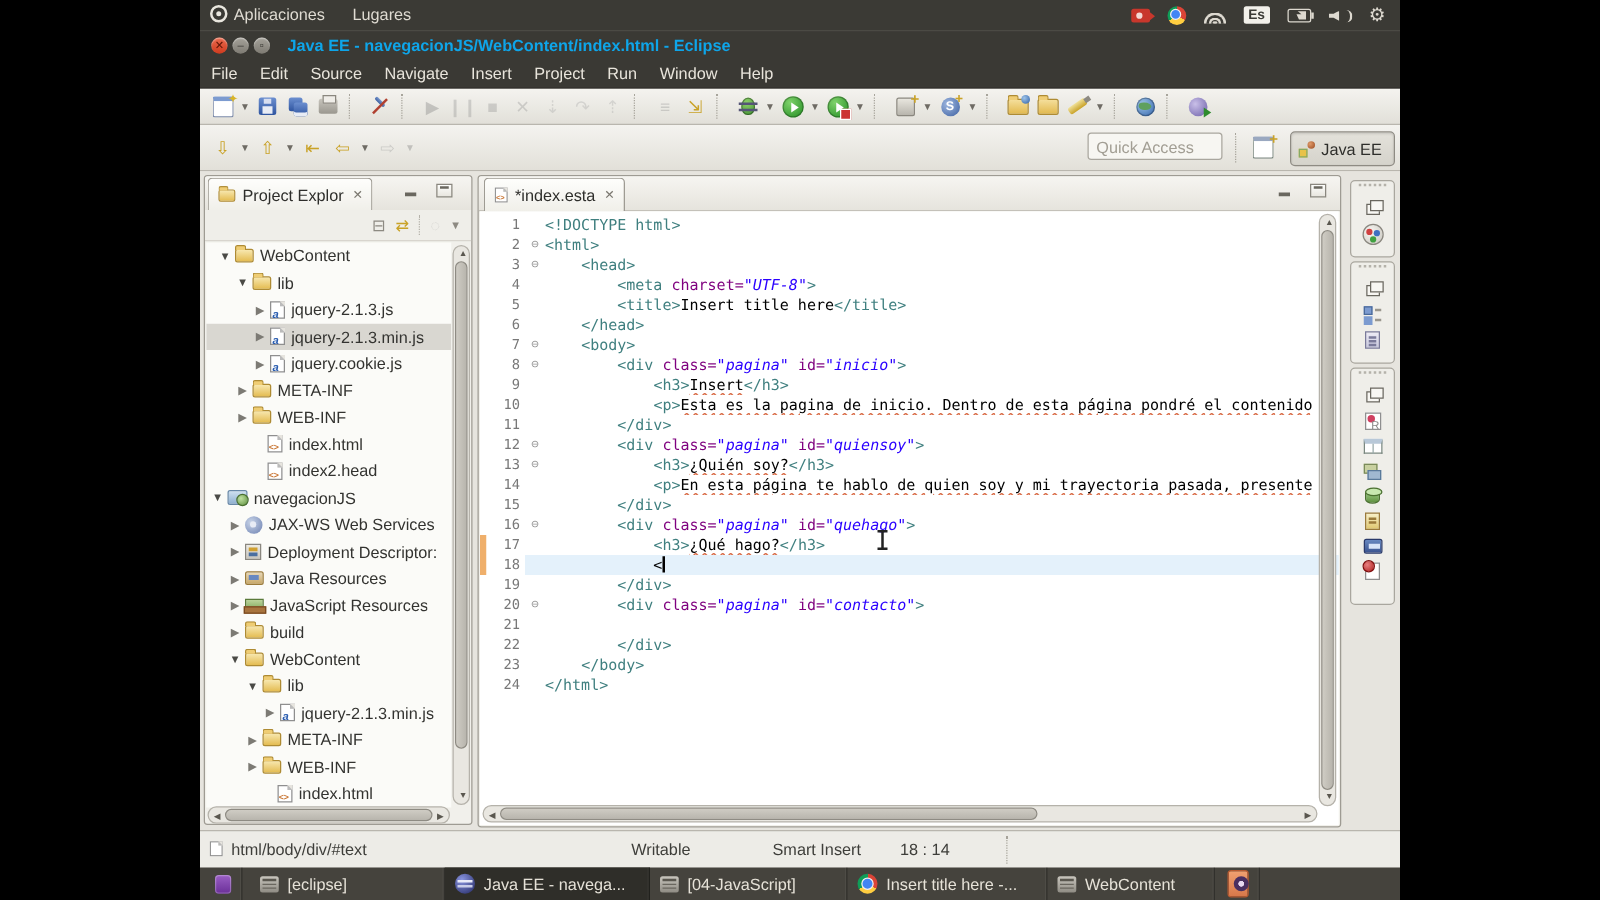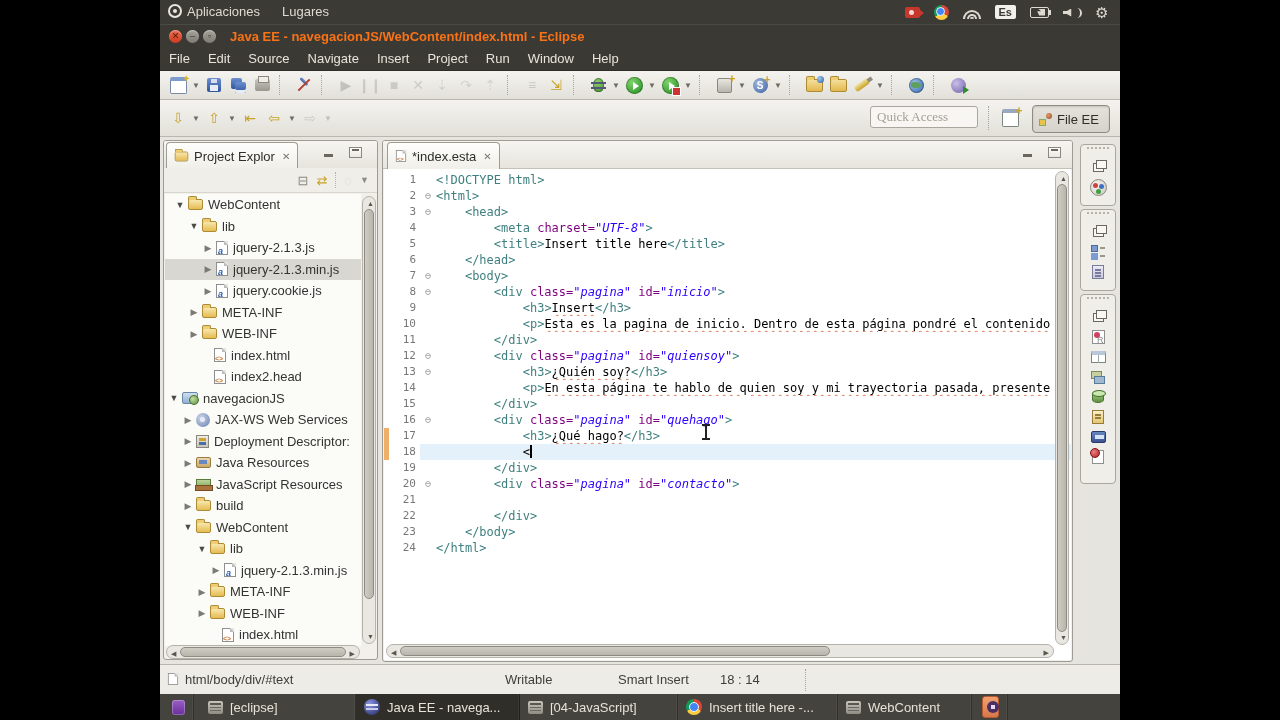--- a/index.html
+++ b/index.html
@@ -31,21 +31,21 @@
   .ti-batt:after{content:"";position:absolute;left:1px;top:1px;width:13px;height:7px;background:#DDD9D0;clip-path:polygon(0 0,100% 0,100% 100%,0 100%,55% 100%,40% 40%,70% 40%,45% 0);}
   .ti-vol{width:18px;height:13px;}
   .ti-vol:before{content:"";position:absolute;left:0;top:3px;width:11px;height:8px;background:#DDD9D0;clip-path:polygon(0 30%,35% 30%,75% 0,75% 100%,35% 70%,0 70%);}
   .ti-vol:after{content:"";position:absolute;left:9px;top:2px;width:8px;height:10px;border:solid #DDD9D0;border-width:0 2px 0 0;border-radius:0 50% 50% 0/0 50% 50% 0;}
   .ti-gear{width:15px;height:15px;color:#DDD9D0;font-size:15px;line-height:15px;}
 
   
   .titlebar{left:0;top:24px;width:960px;height:24px;background:#3A3934;border-top:1px solid #4b4a44;box-sizing:border-box;}
   .wbtn{position:absolute;top:5px;width:13px;height:13px;border-radius:50%;background:linear-gradient(#A5A29A,#7E7B73);box-shadow:inset 0 1px 1px rgba(255,255,255,.4);color:#3A3934;font-size:9px;line-height:13px;text-align:center;}
   .wbtn.close{background:linear-gradient(#EA6A4E,#CF3B1E);color:#5e1505;}
-  .wtitle{position:absolute;left:70px;top:4px;color:#f97316;font-size:13px;font-weight:bold;white-space:nowrap;text-align:right;}
+  .wtitle{position:absolute;left:70px;top:4px;color:#0ea5e9;font-size:13px;font-weight:bold;white-space:nowrap;text-align:right;}
   .menubar{left:0;top:48px;width:960px;height:23px;background:#3A3934;border-bottom:1px solid #2e2d29;box-sizing:border-box;color:#E8E4DB;font-size:13px;}
   .menubar .mitem{display:inline-block;padding:3px 9px;cursor:default;}
 
   
   .tbar{left:0;width:960px;background:linear-gradient(#F4F3EF,#E2E0D9);border-bottom:1px solid #B9B6AE;box-sizing:border-box;}
   .tb1{top:71px;height:29px;}
   .tb2{top:100px;height:37px;}
   .tbicons{position:absolute;left:6px;top:0;height:100%;display:flex;align-items:center;}
   .tbtn{width:24px;height:22px;display:flex;align-items:center;justify-content:center;border-radius:3px;position:relative;}
   .tdd{width:12px;height:22px;display:flex;align-items:center;justify-content:center;color:#6E6B64;font-size:8px;}
@@ -80,21 +80,21 @@
   .ic-ext{width:15px;height:15px;border-radius:50%;background:radial-gradient(circle at 35% 35%,#C9BFE8,#6C5FA8);position:relative;}
   .ic-ext:after{content:"";position:absolute;right:-3px;bottom:-1px;border-left:6px solid #2E8B2E;border-top:4px solid transparent;border-bottom:4px solid transparent;}
   .ic-newwin{width:15px;height:12px;background:#fff;border:1px solid #7a89a8;border-top:4px solid #7C9BD0;border-radius:2px;position:relative;}
   .ic-newwin:after{content:"✦";position:absolute;right:-5px;top:-8px;color:#D8B428;font-size:10px;}
   .ic-skip{width:14px;height:14px;position:relative;}
   .ic-skip:before{content:"";position:absolute;left:2px;top:2px;width:10px;height:3px;background:linear-gradient(#7C9BD0,#3C5FA0);transform:rotate(45deg);border-radius:2px;}
   .ic-skip:after{content:"";position:absolute;left:6px;top:-1px;width:2px;height:16px;background:#B04030;transform:rotate(45deg);}
   .ic-persp{width:15px;height:13px;background:#fff;border:1px solid #7a877f;border-top:4px solid #9AA8C0;border-radius:2px;position:relative;}
   .ic-persp:after{content:"+";position:absolute;right:-5px;top:-9px;color:#C9A227;font-size:12px;font-weight:bold;}
 
-  .qa-input{position:absolute;left:710px;top:6px;width:108px;height:22px;border:1px solid #A9A69E;border-radius:3px;background:#F7F6F2;font-family:Liberation Serif, serif;font-size:13px;color:#444;padding:0 6px;box-sizing:border-box;}
+  .qa-input{position:absolute;left:710px;top:6px;width:108px;height:22px;border:1px solid #A9A69E;border-radius:3px;background:#F7F6F2;font-family:Liberation Sans, sans-serif;font-size:13px;color:#444;padding:0 6px;box-sizing:border-box;}
   .qa-input::placeholder{color:#A29E94;}
   .jee-btn{position:absolute;left:872px;top:5px;height:26px;padding:0 10px 0 6px;border:1px solid #8E8B83;border-radius:4px;background:linear-gradient(#E4E2DB,#D5D3CB);display:flex;align-items:center;gap:5px;font-size:13px;color:#2E2E2B;box-shadow:inset 0 1px 2px rgba(0,0,0,.15);}
   .jee-ico{width:13px;height:13px;position:relative;}
   .jee-ico:before{content:"";position:absolute;left:0;bottom:0;width:5px;height:5px;background:#E8C24A;border:1px solid #8a6;}
   .jee-ico:after{content:"";position:absolute;right:0;top:0;width:6px;height:6px;border-radius:50%;background:radial-gradient(circle at 35% 35%,#E09A6A,#9A4A20);}
 
   
   .bench{left:0;top:137px;width:960px;height:527px;background:#E6E4DE;}
   .panel{position:absolute;border:1px solid #9E9B93;border-radius:3px;background:#F1F0EB;box-sizing:border-box;overflow:hidden;}
   .phdr{position:absolute;left:0;top:0;right:0;height:27px;background:linear-gradient(#F6F5F1,#E6E4DD);border-bottom:1px solid #C4C1B9;}
@@ -358,21 +358,21 @@
           </div>
           <div class="tdd dis">▼</div>
         </div>
       <input class="qa-input" placeholder="Quick Access" style="">
       <div class="abs" style="left:828px;top:6px;height:24px;border-left:1px dotted #A7A49B"></div>
       <div class="abs tbtn" style="left:838px;top:7px">
           <span class="ic-persp"></span>
         </div>
       <div class="jee-btn">
         <span class="jee-ico"></span>
-        <span>File EE</span>
+        <span>Java EE</span>
       </div>
     </div>
 
     <div class="abs bench">
 
       <div class="panel" style="left:3px;top:3px;width:215px;height:520px;">
         <div class="phdr">
           <div class="ptab">
             <span class="fi fi-folder" style="transform:scale(.9)"></span>
             <span>Project Explor</span>

